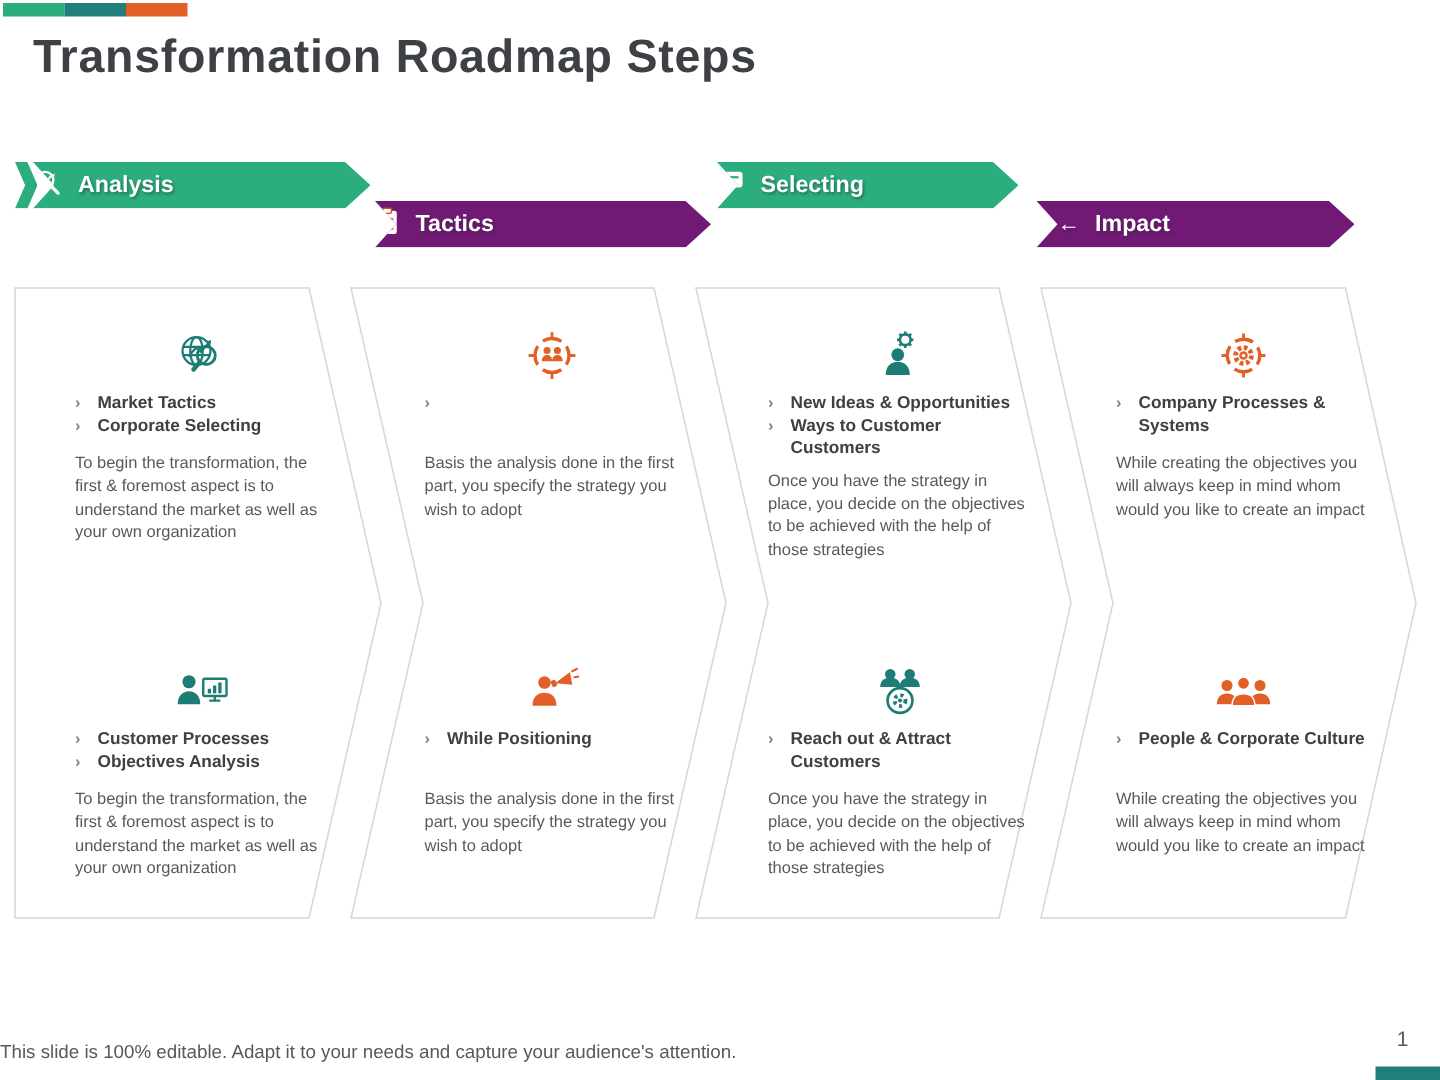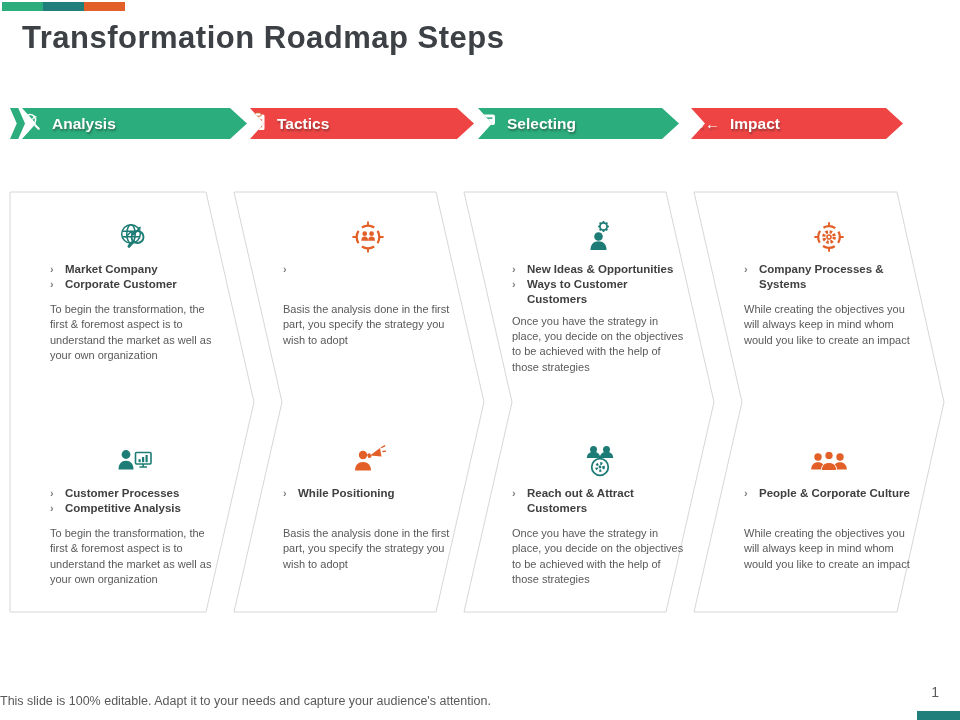--- a/index.html
+++ b/index.html
@@ -16,21 +16,21 @@
   
   .title{position:absolute;left:22px;top:20px;font-size:31px;font-weight:bold;
          color:#3d4145;letter-spacing:.5px;}
 
   
   .banner{position:absolute;top:108px;height:31px;display:flex;align-items:center;
           gap:11px;color:#fff;font-weight:bold;font-size:15.5px;
           clip-path:polygon(0 0,calc(100% - 17px) 0,100% 50%,calc(100% - 17px) 100%,0 100%,14px 50%);}
   .banner .lbl{text-shadow:1px 1.5px 2px rgba(40,40,40,.45);}
   .banner-green{background:#2bad7d;}
-  .banner-orange{background:#ef4444;}
+  .banner-orange{background:#701a75;margin-top:26px;}
   .tail{position:absolute;top:108px;left:10px;width:15px;height:31px;background:#2bad7d;
         clip-path:polygon(0 0,55% 0,100% 50%,55% 100%,0 100%,45% 50%);}
   .b1{left:22px;width:225px;}
   .b2{left:250px;width:224px;}
   .b3{left:478px;width:201px;}
   .b4{left:691px;width:212px;}
   .impact-glyph{font-size:15px;letter-spacing:-1px;text-shadow:1px 1.5px 2px rgba(40,40,40,.45);}
 
   
   .panels{position:absolute;left:0;top:0;}
@@ -132,25 +132,25 @@
         </g>
         <path d="M9.5 17.5 L14.8 11.8 L17.8 14.6 L23 8.8" stroke="#1e7c76" stroke-width="1.6" fill="none"></path>
         <path d="M24.8 6.6 l-0.5 3.4 -2.6 -2.3 z" fill="#1e7c76"></path>
         <circle cx="21.5" cy="17" r="6" fill="none" stroke="#1e7c76" stroke-width="1.9"></circle>
         <path d="M17.2 21.4 L13 26.3" stroke="#1e7c76" stroke-width="3" stroke-linecap="round"></path>
       </svg>
     </div>
     <div class="bullets">
       <div class="bullet">
           <span class="mk">›</span>
-          <span>Market Company</span>
-        </div>
-      <div class="bullet">
-          <span class="mk">›</span>
-          <span>Corporate Customer</span>
+          <span>Market Tactics</span>
+        </div>
+      <div class="bullet">
+          <span class="mk">›</span>
+          <span>Corporate Selecting</span>
         </div>
     </div>
     <div class="body-txt">To begin the transformation, the first &amp; foremost aspect is to understand the market as well as your own organization</div>
   </div>
 
   <div class="cell c1 r-bot">
     <div class="icon-wrap">
       <svg width="40" height="32" viewBox="0 0 40 32">
         <circle cx="11" cy="8.5" r="4.4" fill="#1e7c76"></circle>
         <path d="M3.5 23.5 c0-5.5 3.1-8.7 7.5-8.7 s7.5 3.2 7.5 8.7 z" fill="#1e7c76"></path>
@@ -161,21 +161,21 @@
         <path d="M28.2 18 v2.6 M24.5 21 h7.4" stroke="#1e7c76" stroke-width="1.5"></path>
       </svg>
     </div>
     <div class="bullets">
       <div class="bullet">
           <span class="mk">›</span>
           <span>Customer Processes</span>
         </div>
       <div class="bullet">
           <span class="mk">›</span>
-          <span>Competitive Analysis</span>
+          <span>Objectives Analysis</span>
         </div>
     </div>
     <div class="body-txt">To begin the transformation, the first &amp; foremost aspect is to understand the market as well as your own organization</div>
   </div>
 
   <div class="cell c2 r-top">
     <div class="icon-wrap">
       <svg width="34" height="34" viewBox="0 0 36 36">
         <circle cx="18" cy="18" r="12" fill="none" stroke="#e25f27" stroke-width="2.4" stroke-dasharray="13.8 5" stroke-dashoffset="7"></circle>
         <path d="M18 1.5 V6 M18 30 V34.5 M1.5 18 H6 M30 18 H34.5" stroke="#e25f27" stroke-width="2"></path>

